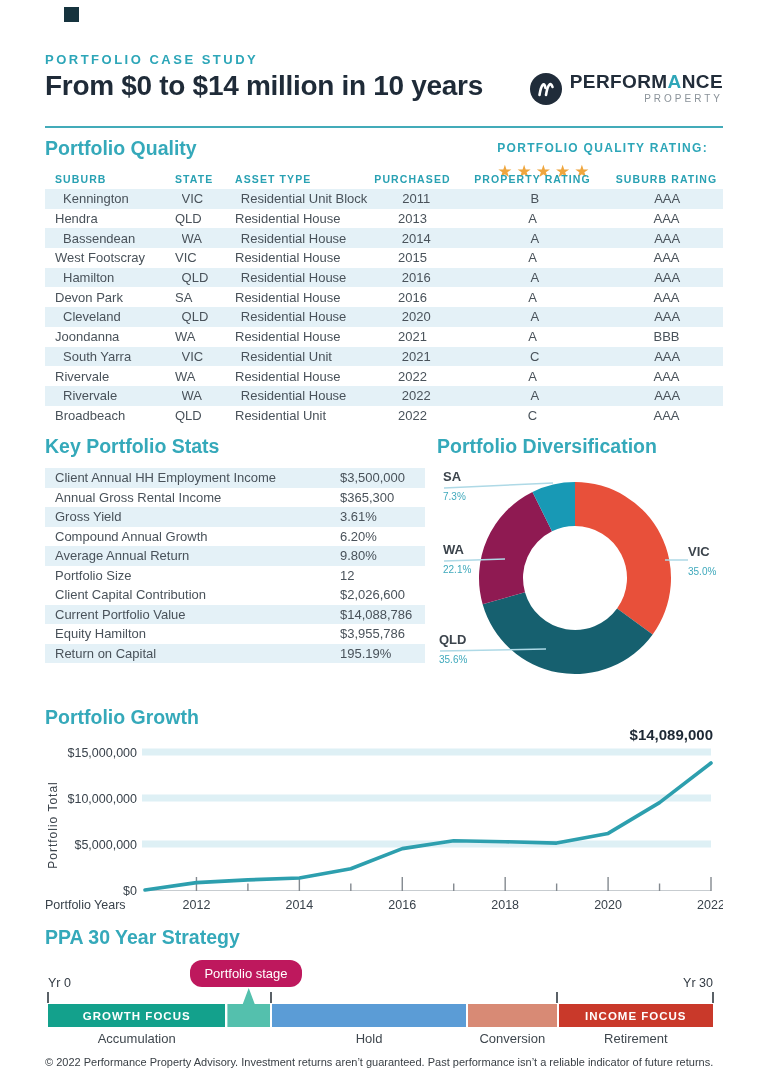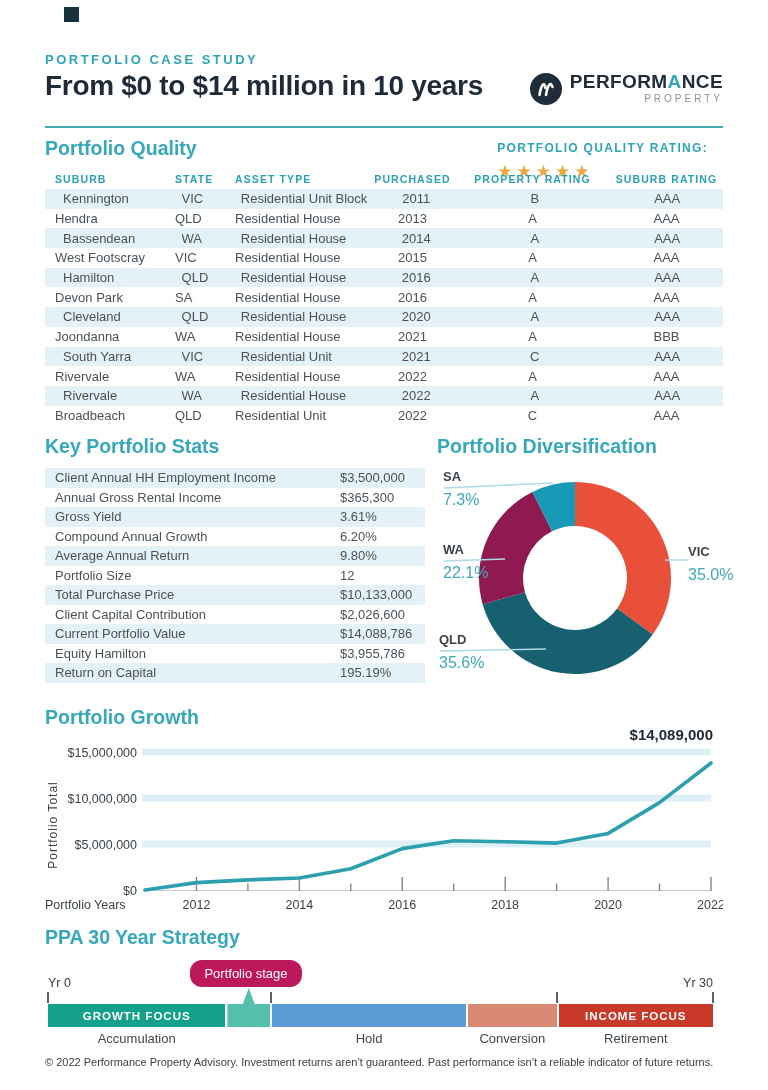--- a/index.html
+++ b/index.html
@@ -48,21 +48,21 @@
   .stats { position:absolute; left:45px; top:468px; width:380px; font-size:13px; }
   .srow { display:flex; height:19.5px; align-items:center; position:relative; }
   .srow.alt { background:#e4f1f7; }
   .s-label { padding-left:10px; }
   .s-value { position:absolute; left:295px; }
 
   
   .donut-wrap { position:absolute; left:437px; top:468px; width:286px; height:232px; }
   .dlabel { position:absolute; line-height:1; }
   .dname { font-size:13px; font-weight:600; color:#3c444c; }
-  .dpct { font-size:16px; color:#3fa9bc; }
+  .dpct { font-size:10px; color:#3fa9bc; }
 
   
   .growth-anno { position:absolute; right:55px; top:726px; font-size:15px; font-weight:700; color:#1d2834; }
   .growth-svg { position:absolute; left:45px; top:740px; }
 
   
   .strategy { position:absolute; left:45px; top:958px; width:678px; height:95px; }
   .tooltip { position:absolute; left:145px; top:2px; width:112px; height:27px; background:#be185d;
              border-radius:12px; color:#fff; font-size:13px; display:flex; align-items:center;
              justify-content:center; }
@@ -238,24 +238,20 @@
         <div class="s-label">Compound Annual Growth</div>
         <div class="s-value">6.20%</div>
       </div>
       <div class="srow alt">
         <div class="s-label">Average Annual Return</div>
         <div class="s-value">9.80%</div>
       </div>
       <div class="srow">
         <div class="s-label">Portfolio Size</div>
         <div class="s-value">12</div>
-      </div>
-      <div class="srow alt">
-        <div class="s-label">Total Purchase Price</div>
-        <div class="s-value">$10,133,000</div>
       </div>
       <div class="srow">
         <div class="s-label">Client Capital Contribution</div>
         <div class="s-value">$2,026,600</div>
       </div>
       <div class="srow alt">
         <div class="s-label">Current Portfolio Value</div>
         <div class="s-value">$14,088,786</div>
       </div>
       <div class="srow">

